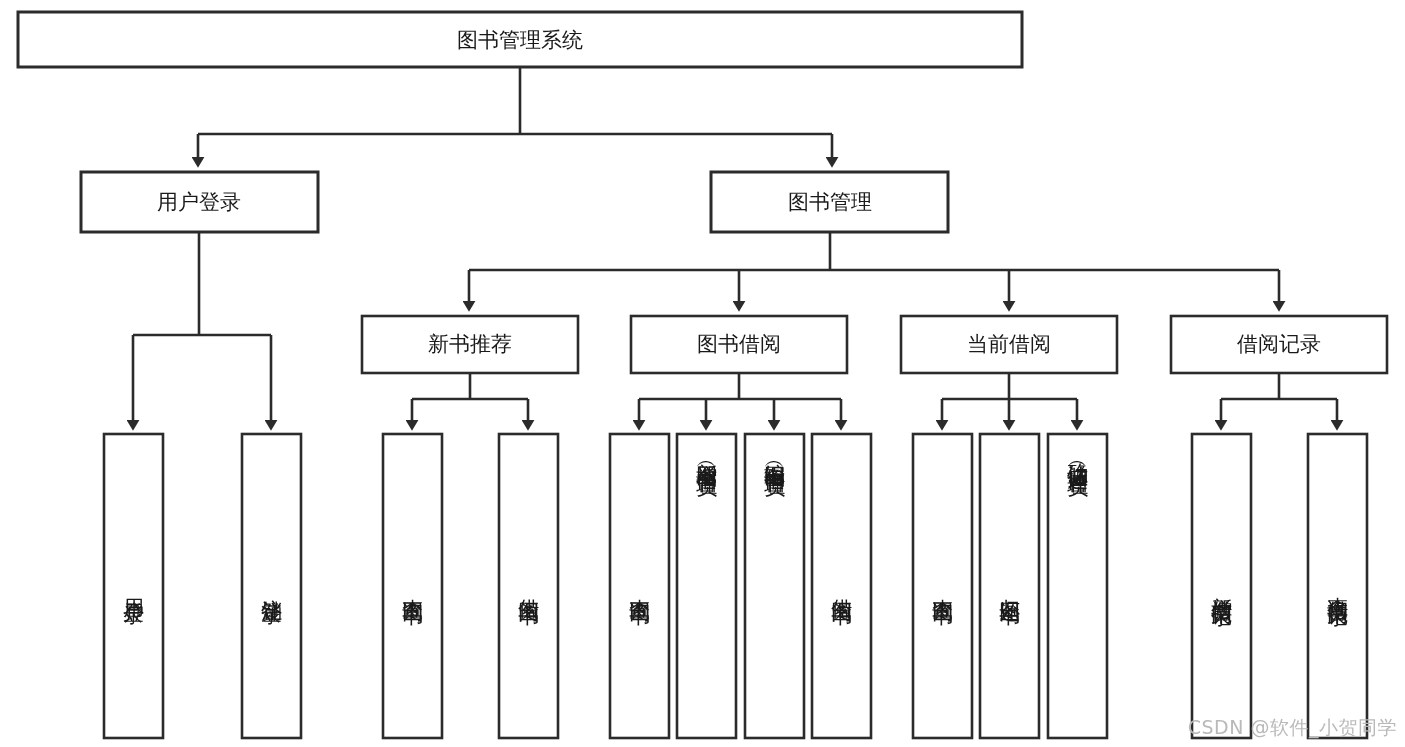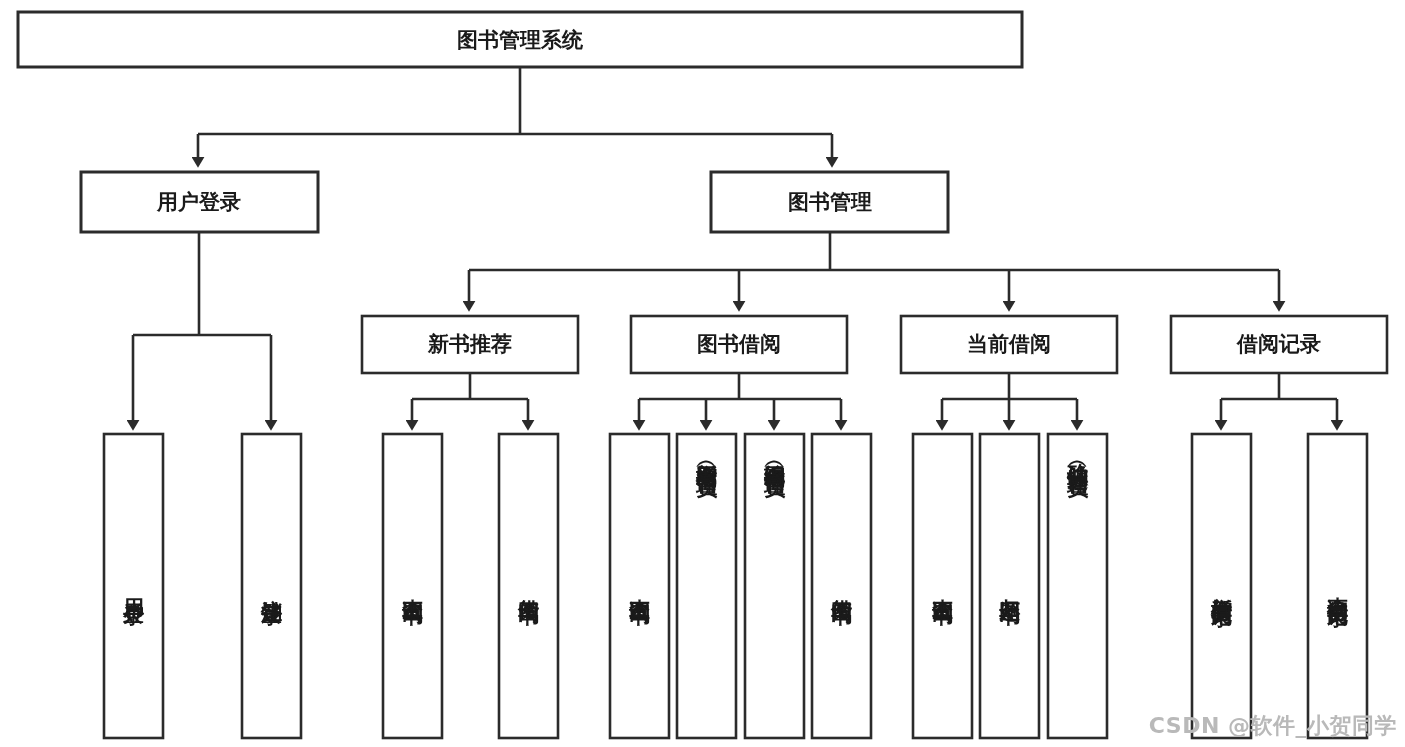--- a/index.html
+++ b/index.html
@@ -11,21 +11,20 @@
     width: 1405px;
     height: 747px;
     font-family: "DejaVu Sans", "Liberation Sans", sans-serif;
     overflow: hidden;
   }
   #diagram-root {
     position: relative;
     width: 1405px;
     height: 747px;
     background: #ffffff;
-    font-weight: bold;
   }
   svg.diagram-canvas {
     position: absolute;
     top: 0;
     left: 0;
     width: 1405px;
     height: 747px;
   }
   .node-box {
     fill: #ffffff;
@@ -67,21 +66,21 @@
     line-height: 1.26;
     letter-spacing: 2px;
     color: #1a1a1a;
     white-space: nowrap;
   }
   .watermark {
     position: absolute;
     right: 8px;
     bottom: 6px;
     font-family: "DejaVu Sans", "Liberation Sans", sans-serif;
-    font-size: 22px;
+    font-size: 19px;
     color: #b9b9b9;
     letter-spacing: 0.5px;
     user-select: none;
   }
 </style>
 </head>
 <body>
 
 <div id="diagram-root">
 

